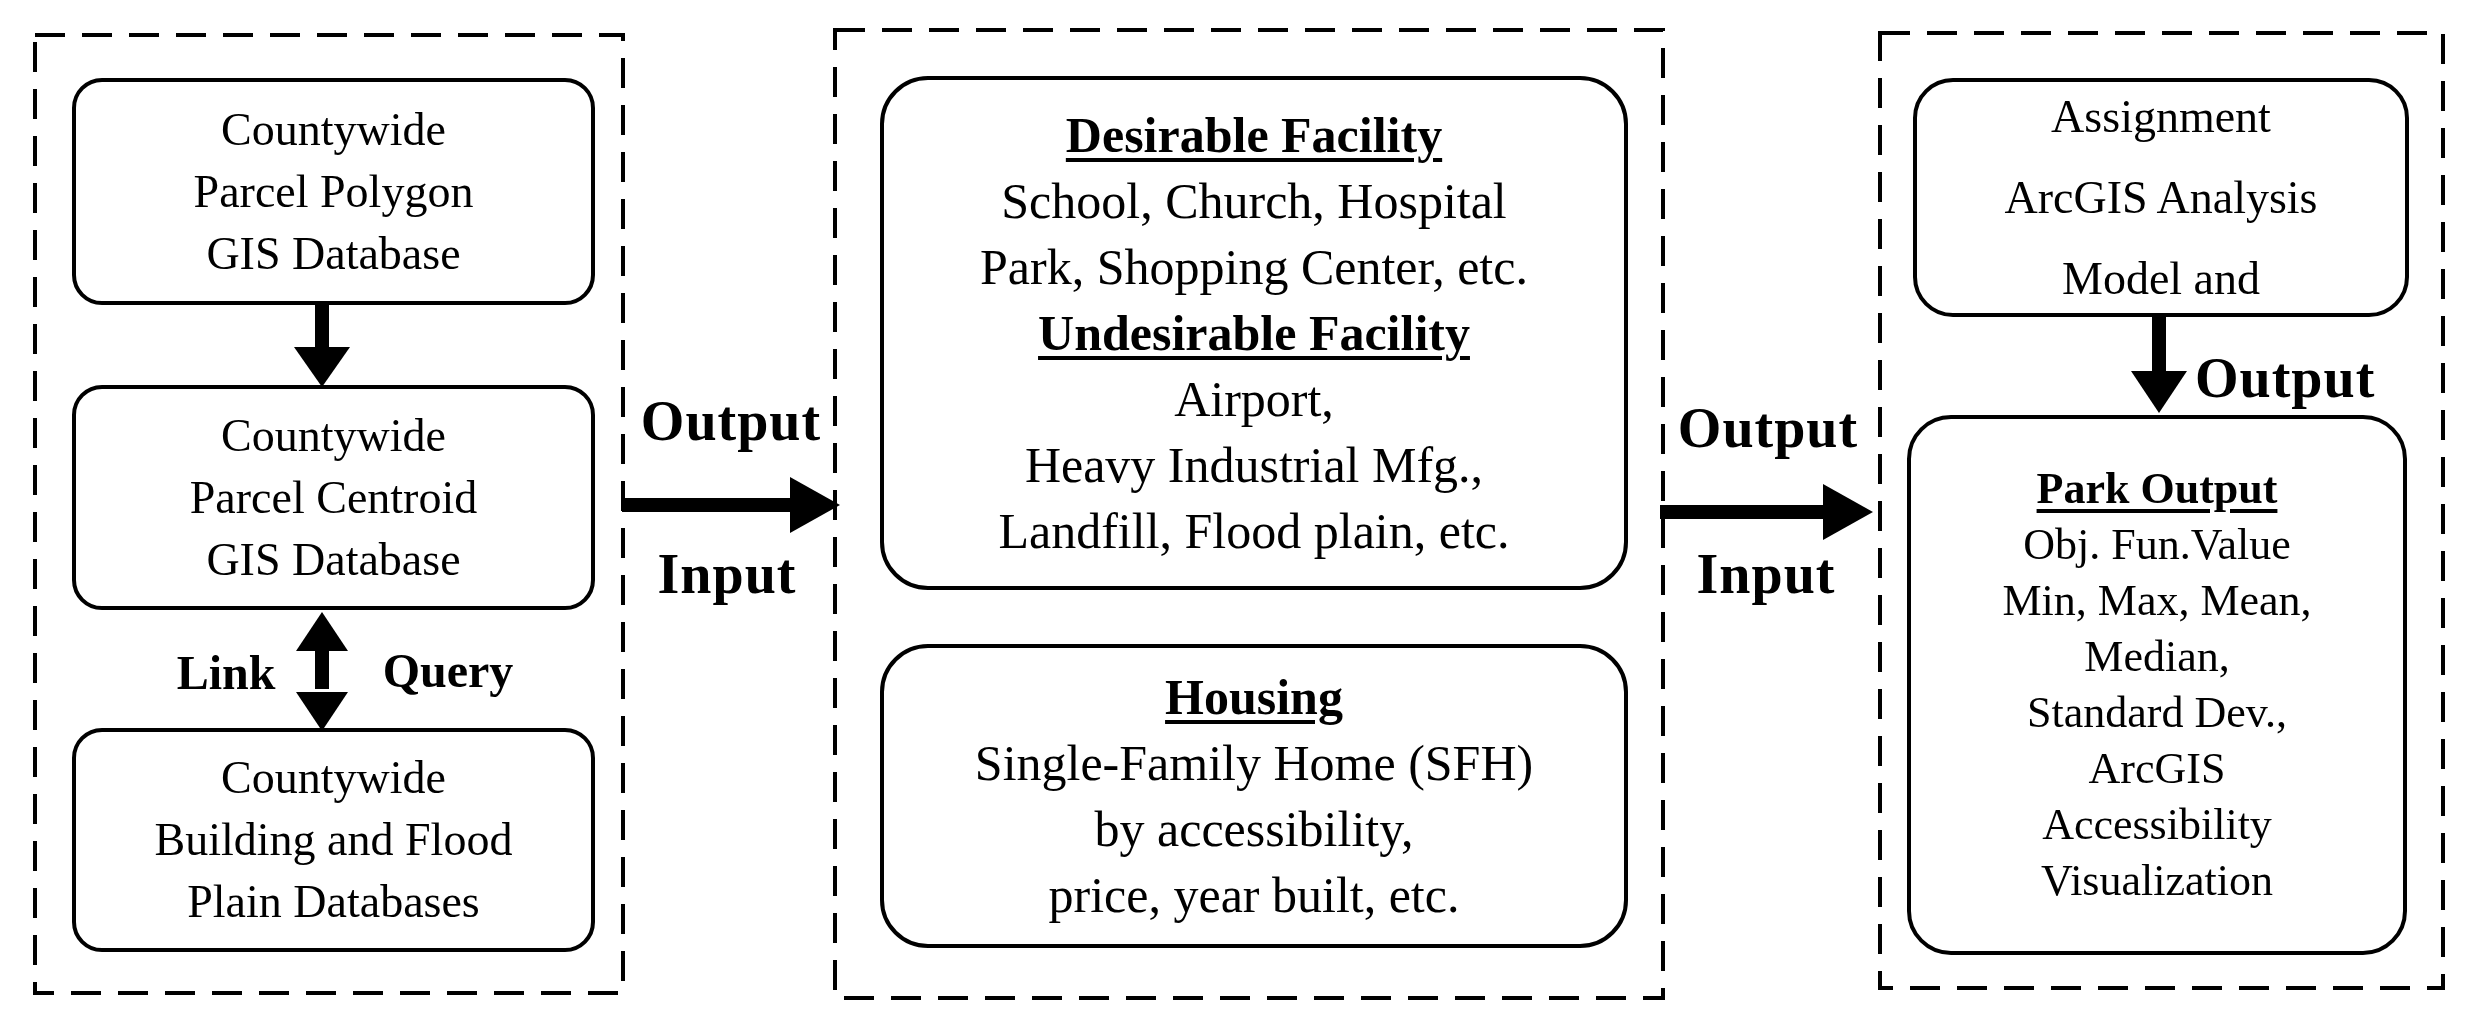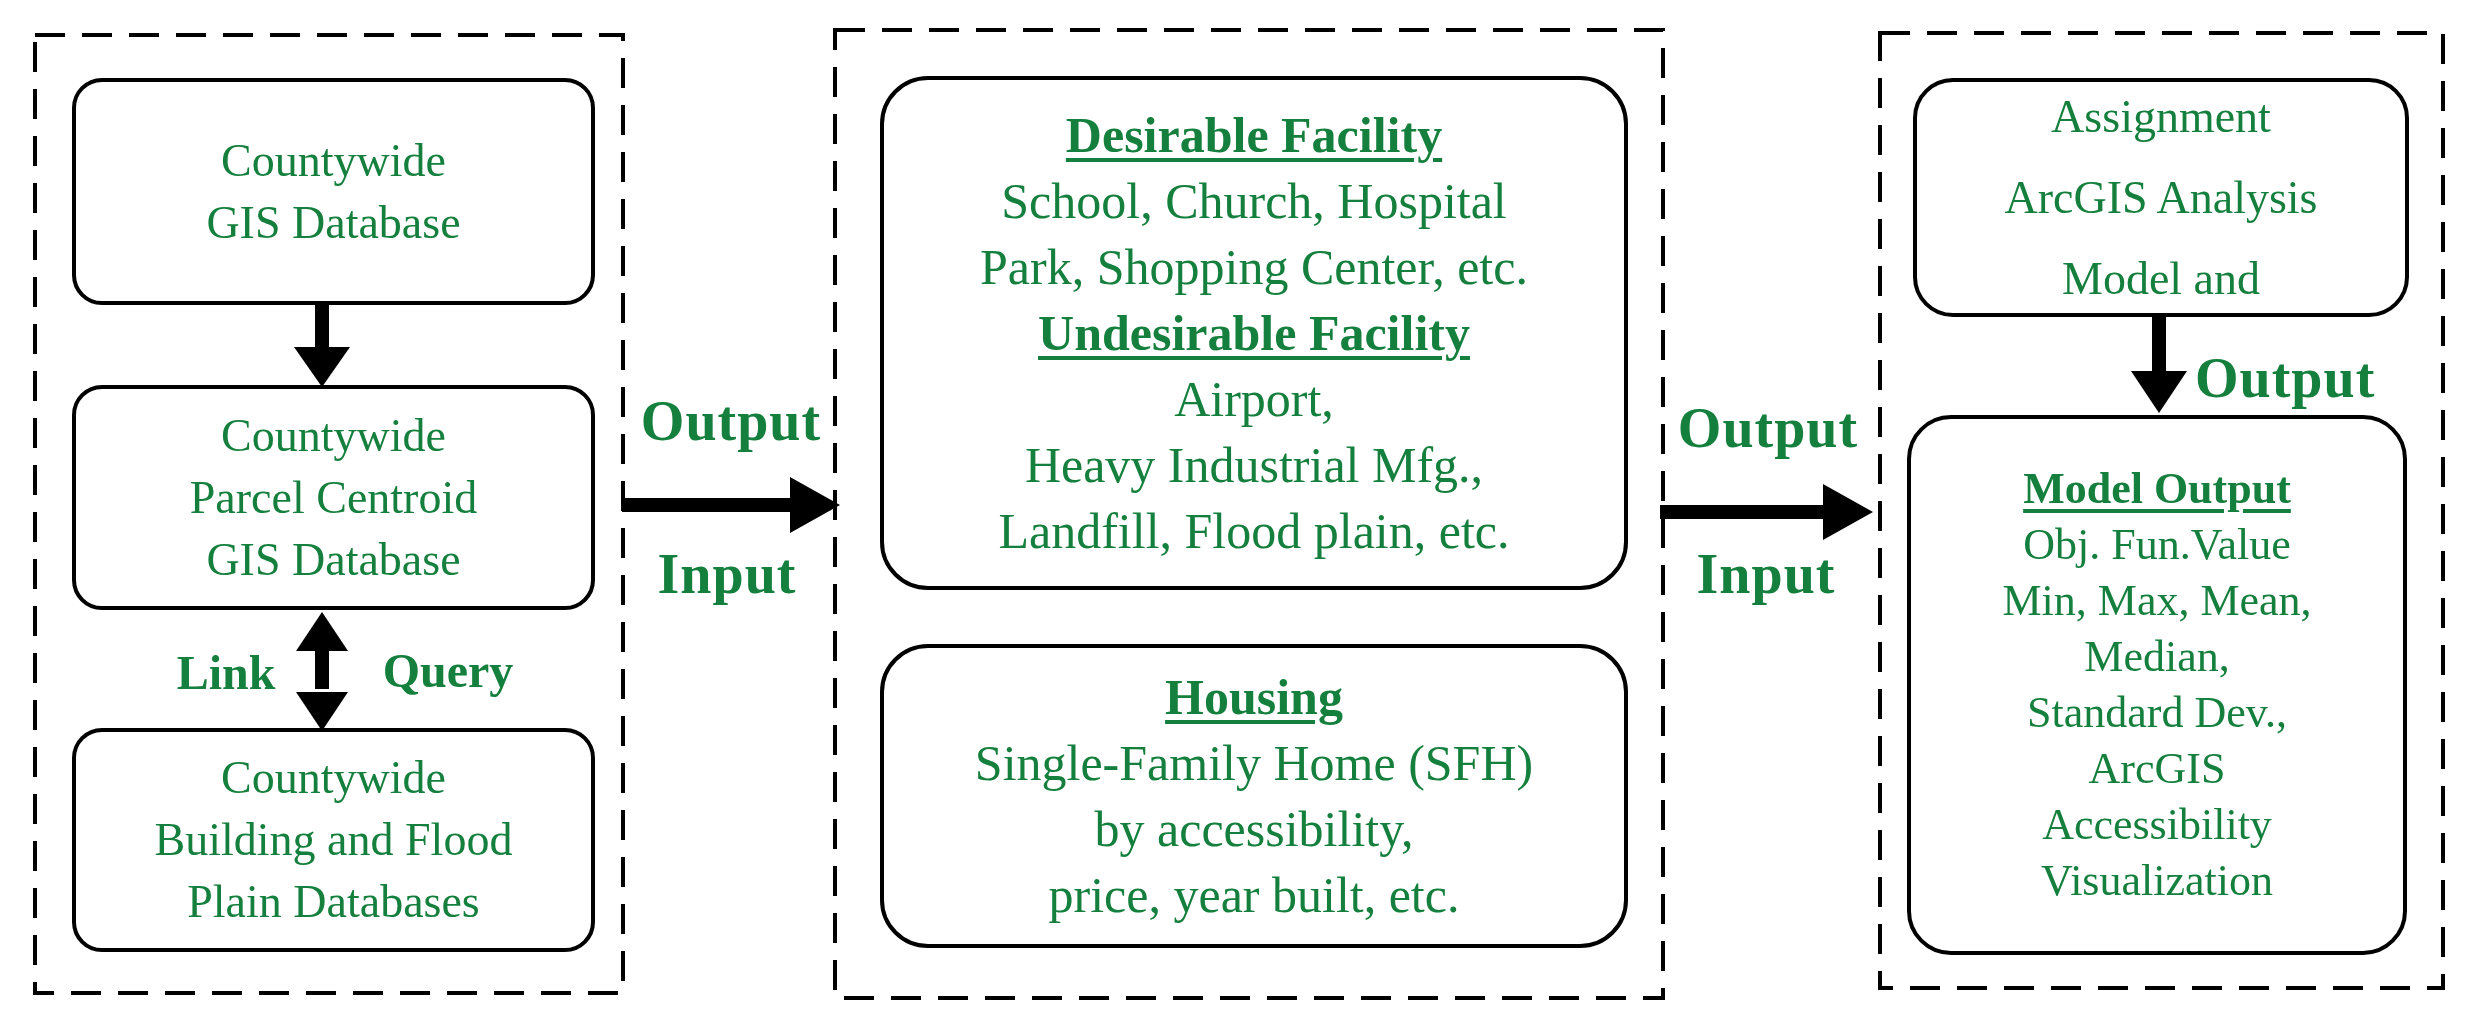--- a/index.html
+++ b/index.html
@@ -1,18 +1,18 @@
 <!DOCTYPE html>
 <html><head>
 <meta charset="utf-8">
 <style>
   html,body{margin:0;padding:0;background:#ffffff;}
   .canvas{
     position:relative;width:2468px;height:1026px;background:#ffffff;
-    font-family:"Liberation Serif","DejaVu Serif",serif;color:#15803d;overflow:hidden;
+    font-family:"Liberation Serif","DejaVu Serif",serif;color:#000000;overflow:hidden;
   }
   .overlay{position:absolute;left:0;top:0;width:2468px;height:1026px;pointer-events:none;}
   .box{
     position:absolute;border:4px solid #000;background:#fff;box-sizing:border-box;
     display:flex;flex-direction:column;justify-content:center;align-items:center;
     text-align:center;
   }
   .ln{white-space:nowrap;}
   .hd{font-weight:bold;text-decoration:underline;text-decoration-thickness:4px;text-underline-offset:6px;}
   
@@ -69,20 +69,21 @@
     </g>
 
     <g>
       <rect x="2152" y="317" width="14" height="56" fill="#000"></rect>
       <polygon points="2131,371 2187,371 2159,413" fill="#000"></polygon>
     </g>
   </svg>
 
   <div class="box r30 t-left" style="left:72px;top:78px;width:523px;height:227px;">
     <div class="ln">Countywide</div>
+    <div class="ln">Parcel Polygon</div>
     <div class="ln">GIS Database</div>
   </div>
 
   <div class="box r30 t-left" style="left:72px;top:385px;width:523px;height:225px;">
     <div class="ln">Countywide</div>
     <div class="ln">Parcel Centroid</div>
     <div class="ln">GIS Database</div>
   </div>
 
   <div class="box r30 t-left" style="left:72px;top:728px;width:523px;height:224px;">
@@ -119,21 +120,21 @@
 
   <div class="box r40 t-rightF" style="left:1913px;top:78px;width:496px;height:239px;">
     <div class="ln">Assignment</div>
     <div class="ln">ArcGIS Analysis</div>
     <div class="ln">Model and</div>
   </div>
 
   <div class="sidelabel" style="left:2195px;top:378px;">Output</div>
 
   <div class="box r44 t-rightG" style="left:1907px;top:415px;width:500px;height:540px;">
-    <div class="ln hd">Model Output</div>
+    <div class="ln hd">Park Output</div>
     <div class="ln">Obj. Fun.Value</div>
     <div class="ln">Min, Max, Mean,</div>
     <div class="ln">Median,</div>
     <div class="ln">Standard Dev.,</div>
     <div class="ln">ArcGIS</div>
     <div class="ln">Accessibility</div>
     <div class="ln">Visualization</div>
   </div>
 
 </div>

